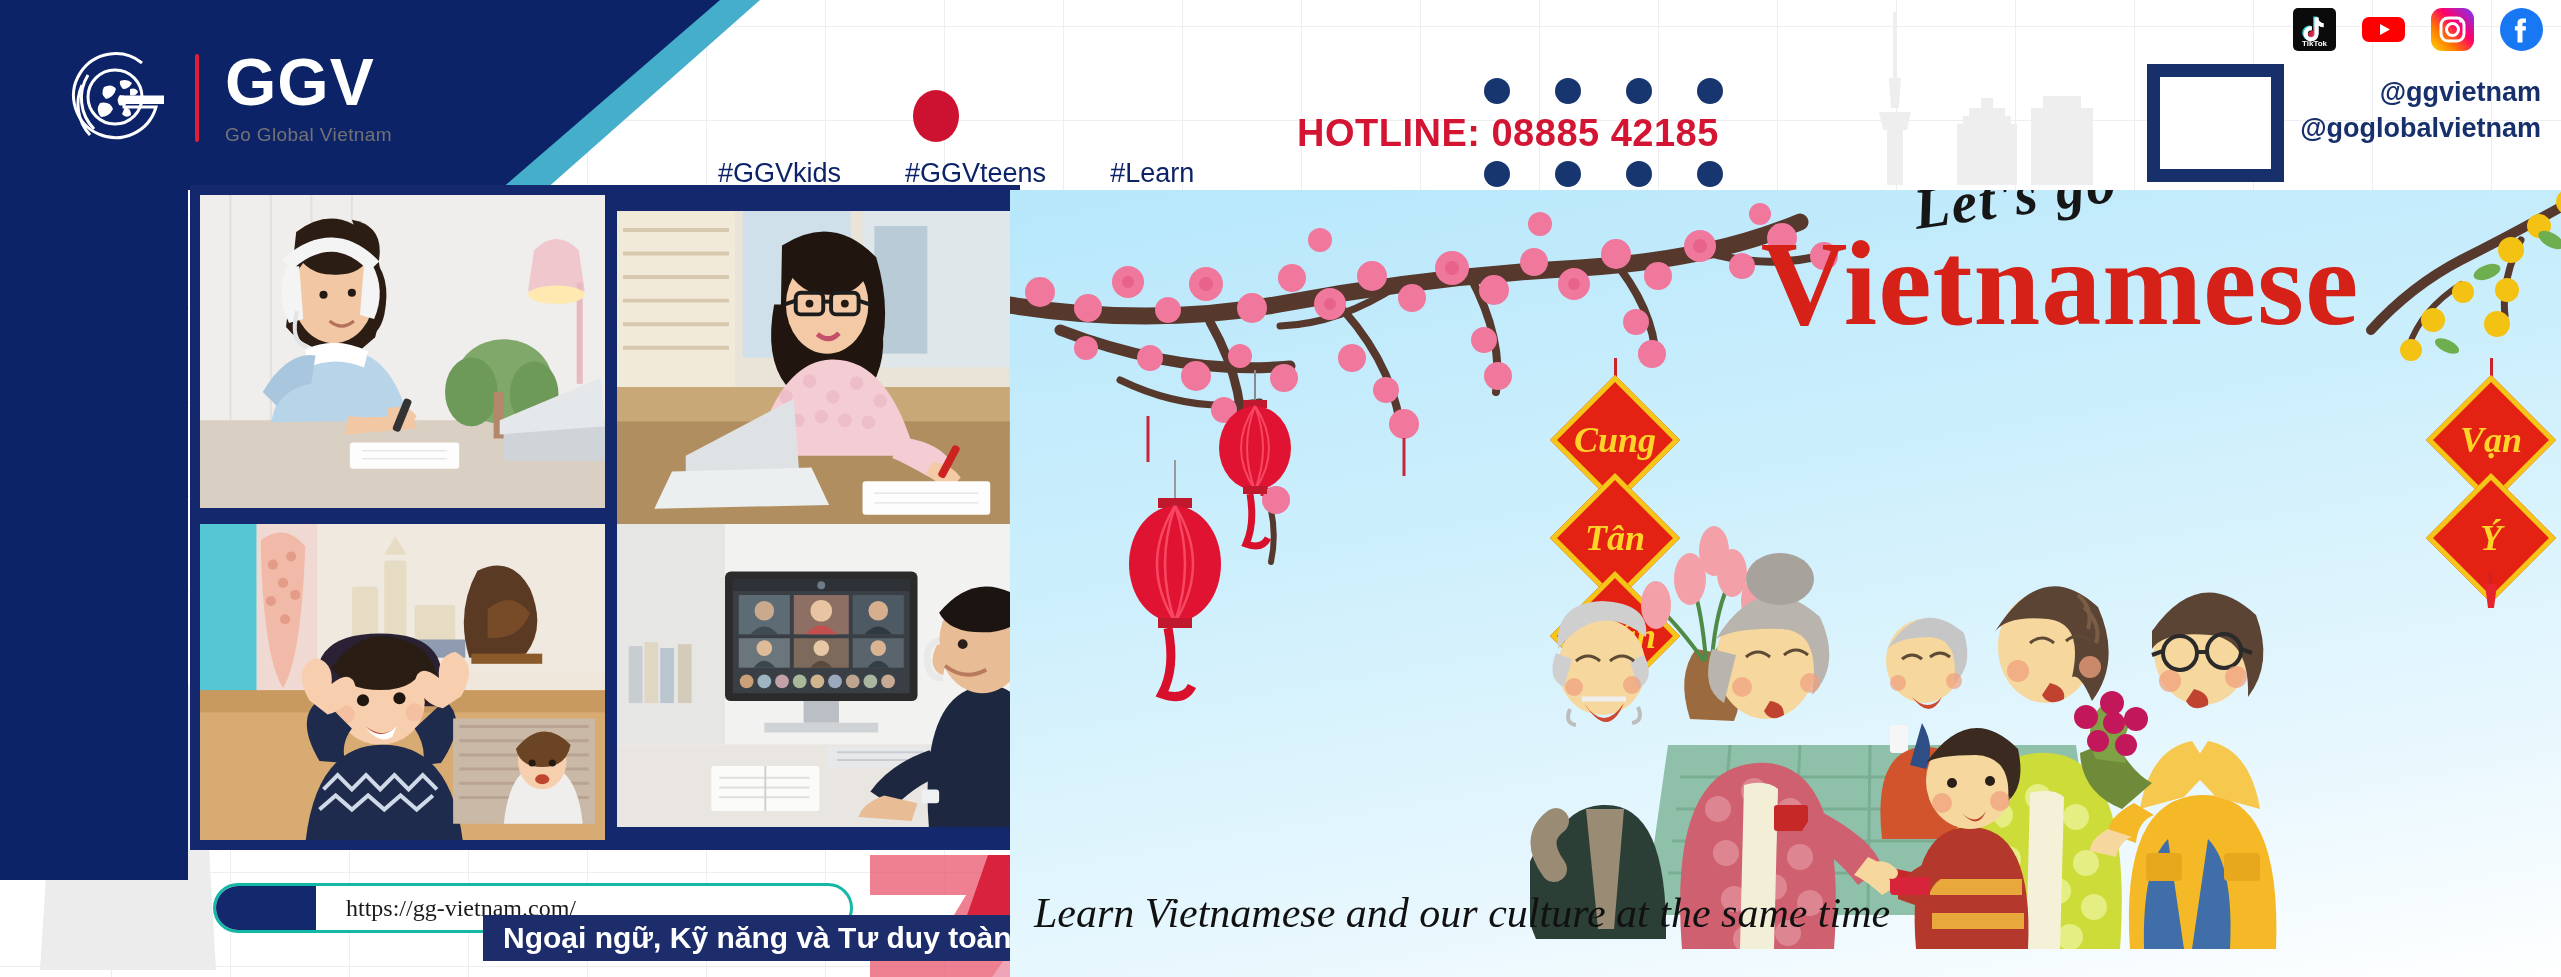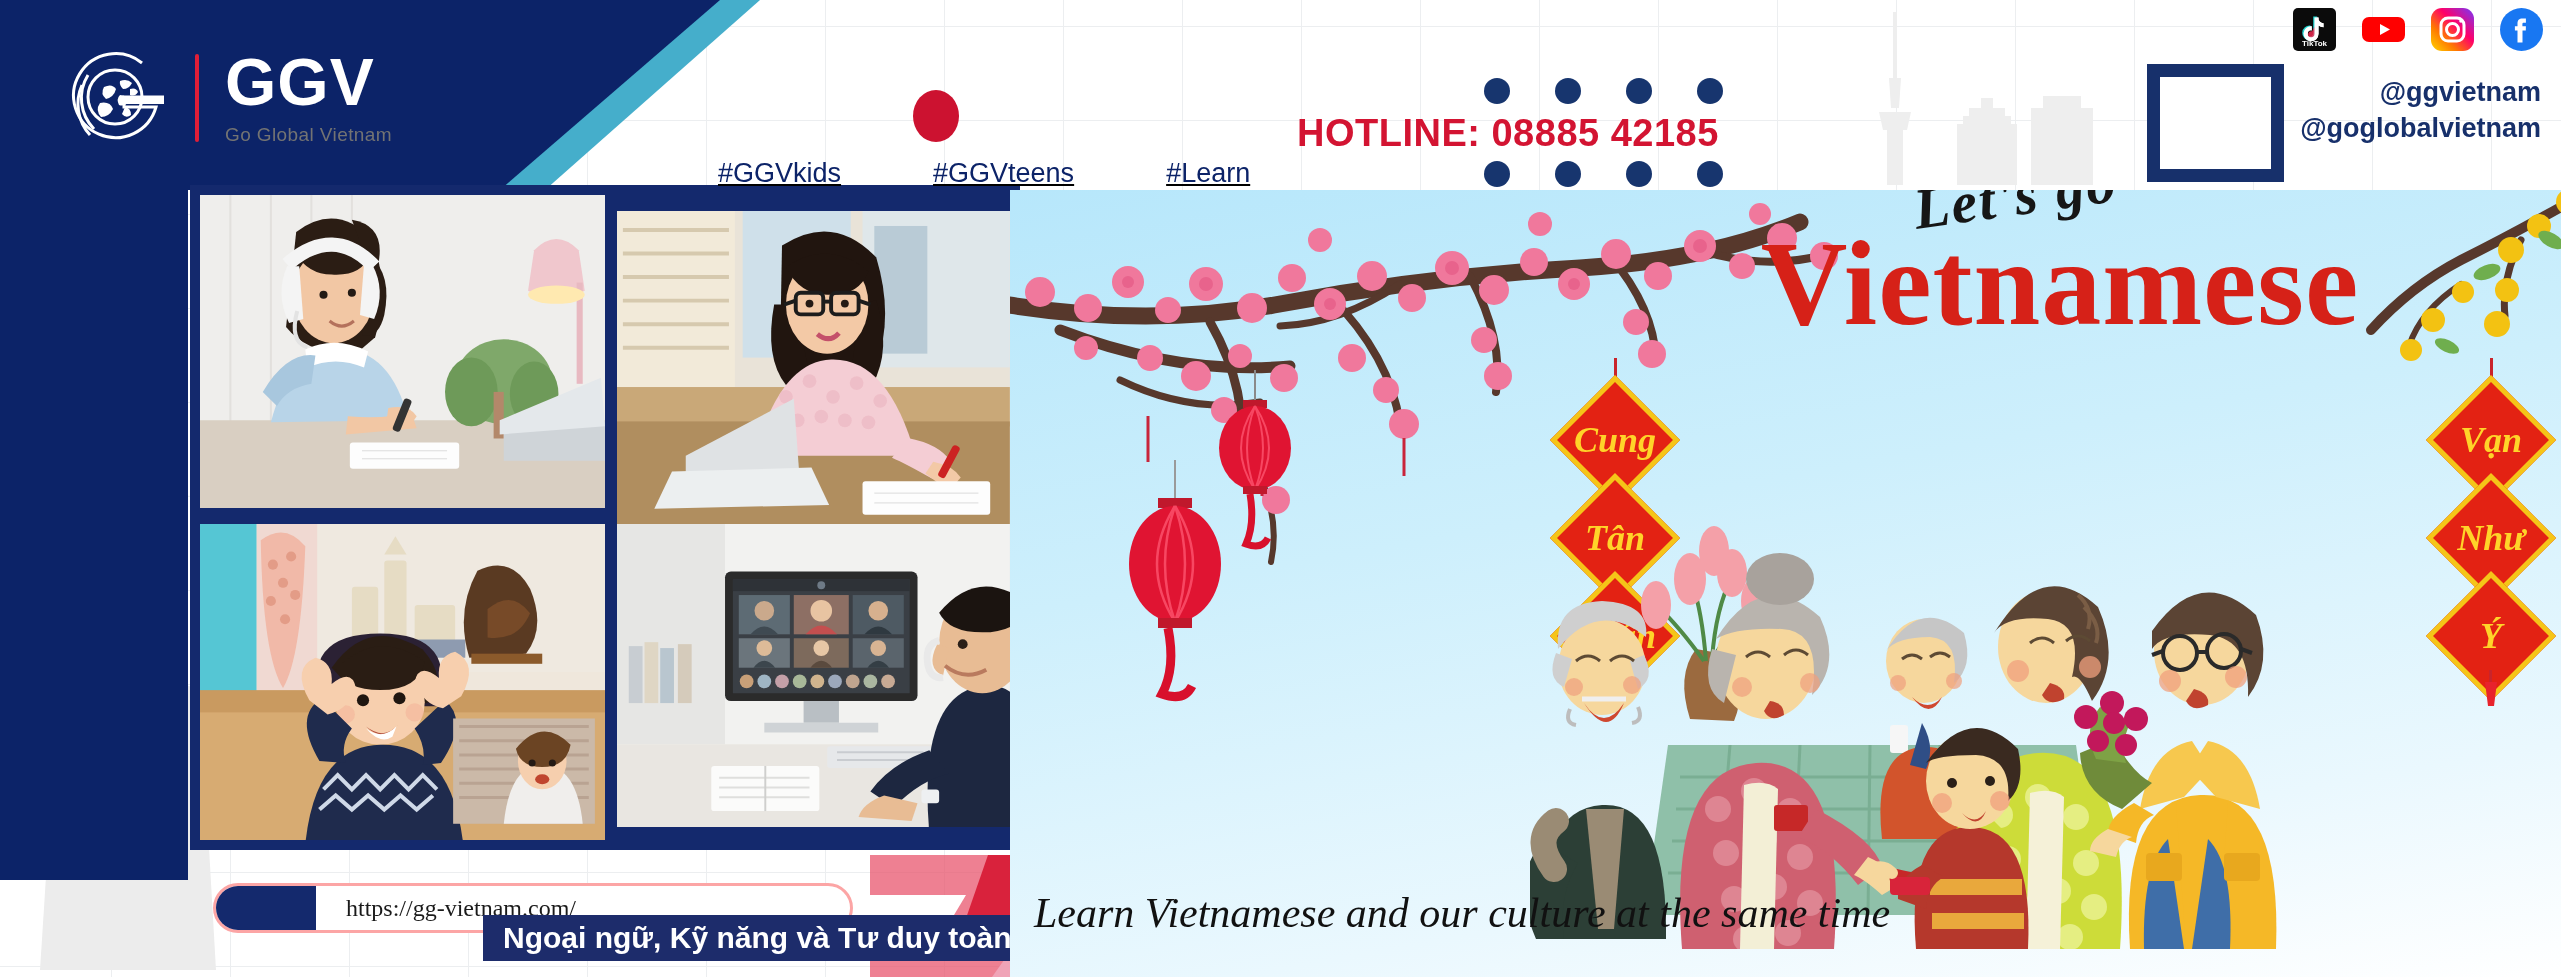--- a/index.html
+++ b/index.html
@@ -34,21 +34,21 @@
 
   
   .logo-wrap { position:absolute; left:68px; top:45px; display:flex; align-items:center; z-index:10; }
   .logo-mark { width:105px; height:105px; }
   .logo-div { width:4px; height:88px; background:#e01e37; margin:0 26px 0 22px; border-radius:2px; }
   .logo-text { display:flex; flex-direction:column; }
   .logo-ggv { font-size:66px; font-weight:bold; color:#fff; letter-spacing:1px; line-height:1; }
   .logo-tag { font-size:19px; color:#737373; margin-top:9px; letter-spacing:.4px; }
 
   
-  .hashtags { position:absolute; left:718px; top:158px; display:flex; gap:92px; z-index:10;text-decoration:underline; }
+  .hashtags { position:absolute; left:718px; top:158px; display:flex; gap:64px; z-index:10; }
   .hashtag { font-size:27px; color:#0c2368; font-weight:400; }
 
   
   .red-dot { position:absolute; left:913px; top:90px; width:46px; height:52px;
     background:#cc1230; border-radius:50%; z-index:9; }
 
   
   .hotline-block { position:absolute; left:1412px; top:78px; z-index:10; }
   .dot-row { display:flex; gap:45px; margin-left:72px; }
   .dot { width:26px; height:26px; border-radius:50%; background:#17356e; }
@@ -71,21 +71,21 @@
   .photo-grid { position:relative; width:100%; height:100%; }
   .cell { position:absolute; overflow:hidden; background:#dfe3e8; }
   .cell.c1 { left:0;      top:0;      width:50%;  height:48.5%; }
   .cell.c2 { left:51.5%;  top:2.5%;   width:48.5%;height:48.5%; }
   .cell.c3 { left:0;      top:51%;    width:50%;  height:49%; }
   .cell.c4 { left:51.5%;  top:51%;    width:48.5%;height:47%; }
   .cell svg { width:100%; height:100%; display:block; }
 
   
   .url-pill { position:absolute; left:213px; top:883px; width:640px; height:50px;
-    border:3px solid #fca5a5; border-radius:26px; background:#fff; z-index:12;
+    border:3px solid #14b8a6; border-radius:26px; background:#fff; z-index:12;
     display:flex; align-items:center;text-align:right; }
   .url-cap { width:100px; height:100%; background:#14296d; border-radius:26px 0 0 26px; }
   .url-text { font-family:"Liberation Serif", serif; font-size:24px; color:#1a1a1a;
     margin-left:30px; }
 
   
   .deco { position:absolute; left:870px; top:855px; width:260px; height:122px; z-index:8; }
 
   
   .tagline { position:absolute; left:483px; top:915px; height:46px; background:#1d2c6b;
@@ -702,24 +702,20 @@
     </div>
 
     <div class="banner right">
       <div class="banner-string"></div>
       <div class="diamond">
         <div class="d-shape"></div>
         <div class="d-char">Vạn</div>
       </div>
       <div class="diamond">
         <div class="d-shape"></div>
-        <div class="d-char">Như</div>
-      </div>
-      <div class="diamond">
-        <div class="d-shape"></div>
         <div class="d-char">Ý</div>
       </div>
       <div class="banner-tassel">
         <svg viewBox="0 0 16 38" xmlns="http://www.w3.org/2000/svg">
           <rect x="6" y="0" width="3" height="12" fill="#c9242b"></rect>
           <path d="M2 12 h12 l-3 24 h-6z" fill="#e8232c"></path>
         </svg>
       </div>
     </div>
 

